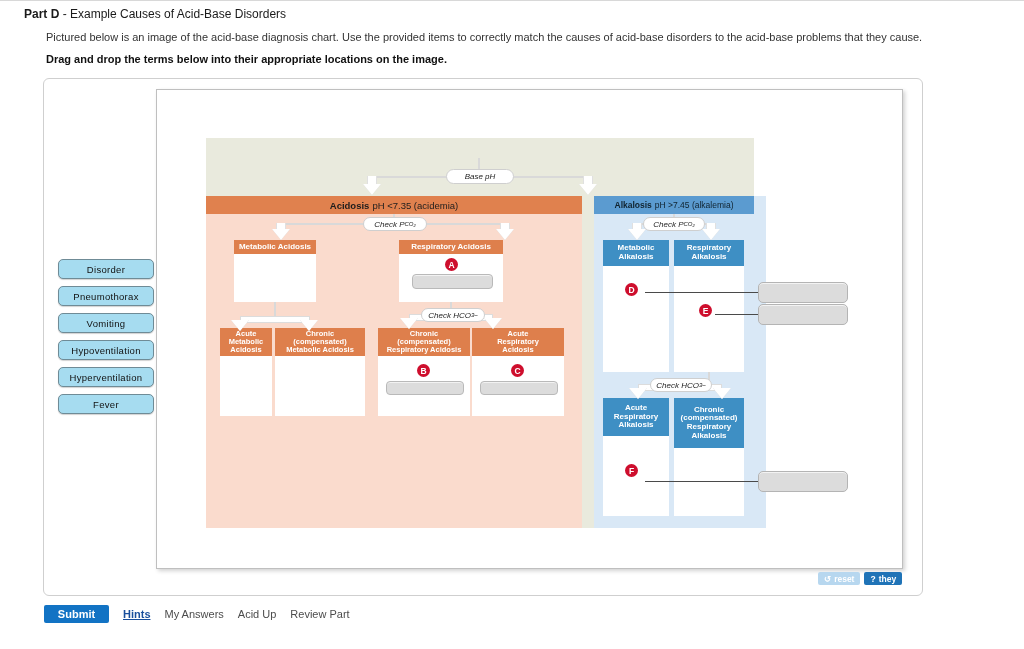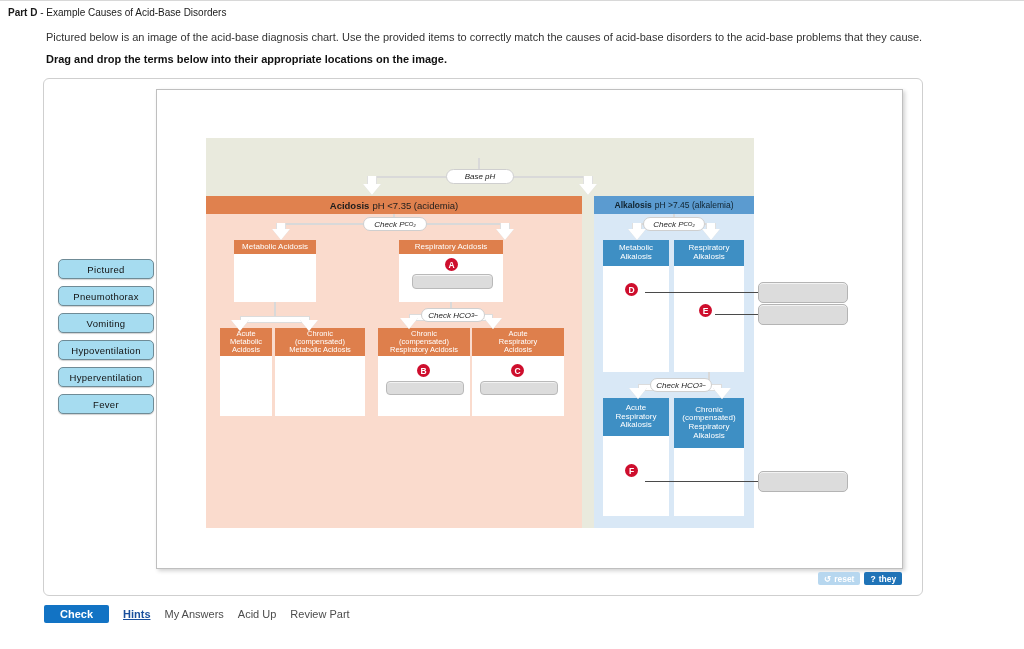--- a/index.html
+++ b/index.html
@@ -7,21 +7,21 @@
     width:1024px;height:649px;
     background:#ffffff;
     font-family:"Liberation Sans", sans-serif;
     color:#222;
     overflow:hidden;
     position:relative;
   }
   .topline{position:absolute;left:0;top:0;width:1024px;height:1px;background:#d8d8d8;}
 
   
-  .part-title{position:absolute;left:8px;top:7px;font-size:10px;color:#1a1a1a;white-space:nowrap;}
+  .part-title{position:absolute;left:24px;top:7px;font-size:12px;color:#1a1a1a;white-space:nowrap;}
   .part-title b{font-weight:bold;}
   .prompt{position:absolute;left:46px;top:31px;font-size:11px;color:#333;white-space:nowrap;}
   .instruction{position:absolute;left:46px;top:53px;font-size:11px;color:#111;font-weight:bold;white-space:nowrap;}
 
   
   .qpanel{position:absolute;left:43px;top:78px;width:878px;height:516px;
     border:1px solid #cfcfcf;border-radius:6px;background:#fff;}
 
   
   .board{position:absolute;left:156px;top:89px;width:745px;height:478px;
@@ -36,29 +36,29 @@
     display:flex;align-items:center;justify-content:center;
     font-size:11px;font-weight:bold;color:#1d1d1d;letter-spacing:.2px;}
 
   
   .acid-col{position:absolute;left:0;top:58px;width:376px;height:332px;background:#fadbcd;}
   .acid-head{position:absolute;left:0;top:0;width:376px;height:18px;background:#e0814e;
     display:flex;align-items:center;justify-content:center;font-size:9.5px;color:#1d1d1d;}
   .acid-head b{font-weight:bold;margin-right:3px;}
 
   
-  .alk-col{position:absolute;left:388px;top:58px;width:160px;height:332px;background:#d9e8f6;}
+  .alk-col{position:absolute;left:388px;top:58px;width:160px;height:332px;background:#d9e8f6;padding-left:12px;}
   .alk-head{position:absolute;left:0;top:0;width:160px;height:18px;background:#5b9bd0;
     display:flex;align-items:center;justify-content:center;font-size:8.5px;color:#10232f;}
   .alk-head b{font-weight:bold;margin-right:3px;}
 
   
   .node{position:absolute;background:#fff;}
   .node .cap{width:100%;box-sizing:border-box;display:flex;align-items:center;
-    justify-content:center;text-align:center;color:#fff;font-weight:normal;line-height:1.08;}
+    justify-content:center;text-align:center;color:#fff;font-weight:bold;line-height:1.08;}
   .cap.orange{background:#de7f4c;}
   .cap.blue{background:#3e8fc4;}
   .node .body{background:#fff;width:100%;position:relative;}
 
   
   .oval{position:absolute;background:#fff;border:1px solid #cfcfcf;border-radius:9px;
     display:flex;align-items:center;justify-content:center;
     font-style:italic;font-size:8px;color:#1c1c1c;white-space:nowrap;z-index:6;}
   .oval sub{font-size:6px;}
 
@@ -287,38 +287,38 @@
 <div class="leader" style="left:645px;top:292px;width:115px;"></div>
 <div class="outslot" style="left:758px;top:282px;"></div>
 
 <div class="leader" style="left:715px;top:314px;width:45px;"></div>
 <div class="outslot" style="left:758px;top:304px;"></div>
 
 <div class="leader" style="left:645px;top:481px;width:115px;"></div>
 <div class="outslot" style="left:758px;top:471px;"></div>
 
 <div class="chips">
-  <div class="chip">Pictured</div>
+  <div class="chip">Disorder</div>
   <div class="chip">Pneumothorax</div>
   <div class="chip">Vomiting</div>
   <div class="chip">Hypoventilation</div>
   <div class="chip">Hyperventilation</div>
   <div class="chip">Fever</div>
 </div>
 
 <div class="tools">
   <div class="btn-reset">
     <span>↺</span>
     <span>reset</span>
   </div>
   <div class="btn-help">
     <span>?</span>
     <span>they</span>
   </div>
 </div>
 
 <div class="footer">
-  <div class="submit">Check</div>
+  <div class="submit">Submit</div>
   <div class="flink hint">Hints</div>
   <div class="flink">My Answers</div>
   <div class="flink">Acid Up</div>
   <div class="flink">Review Part</div>
 </div>
 
 </body></html>

